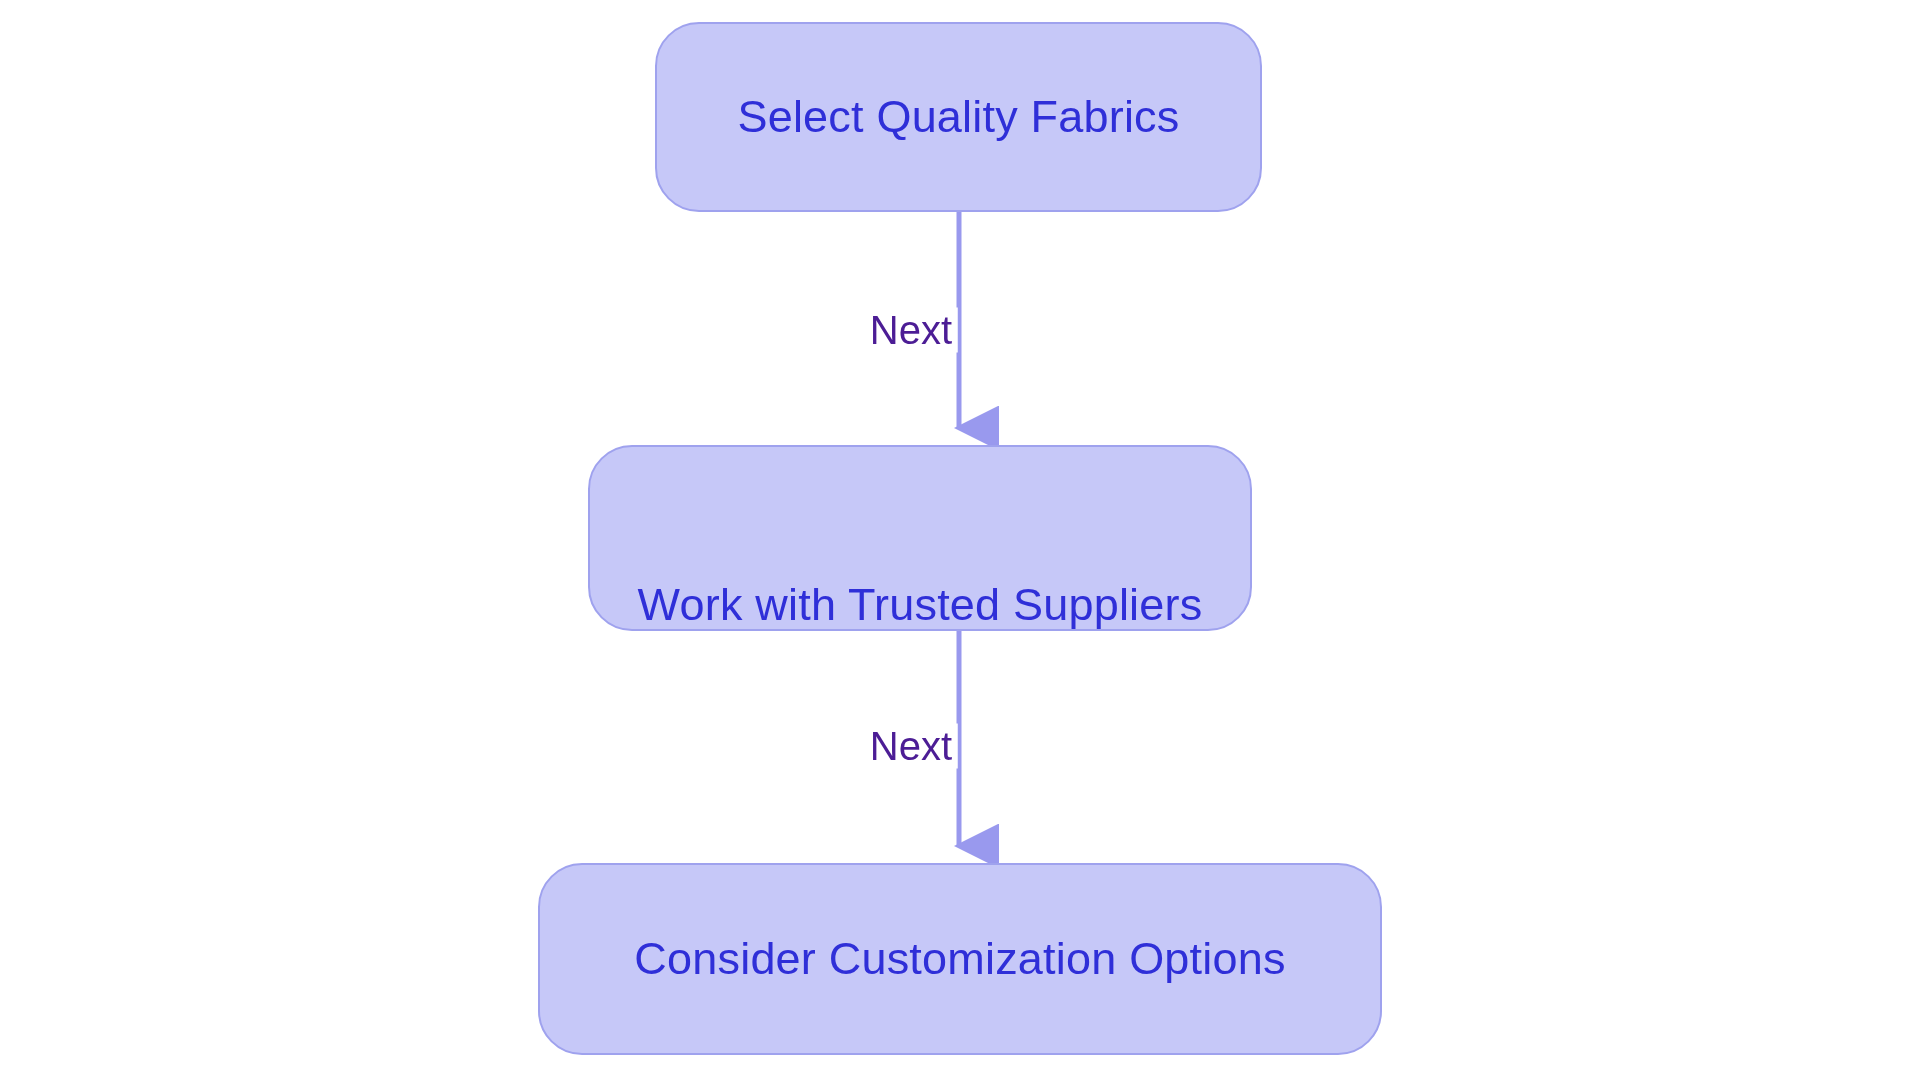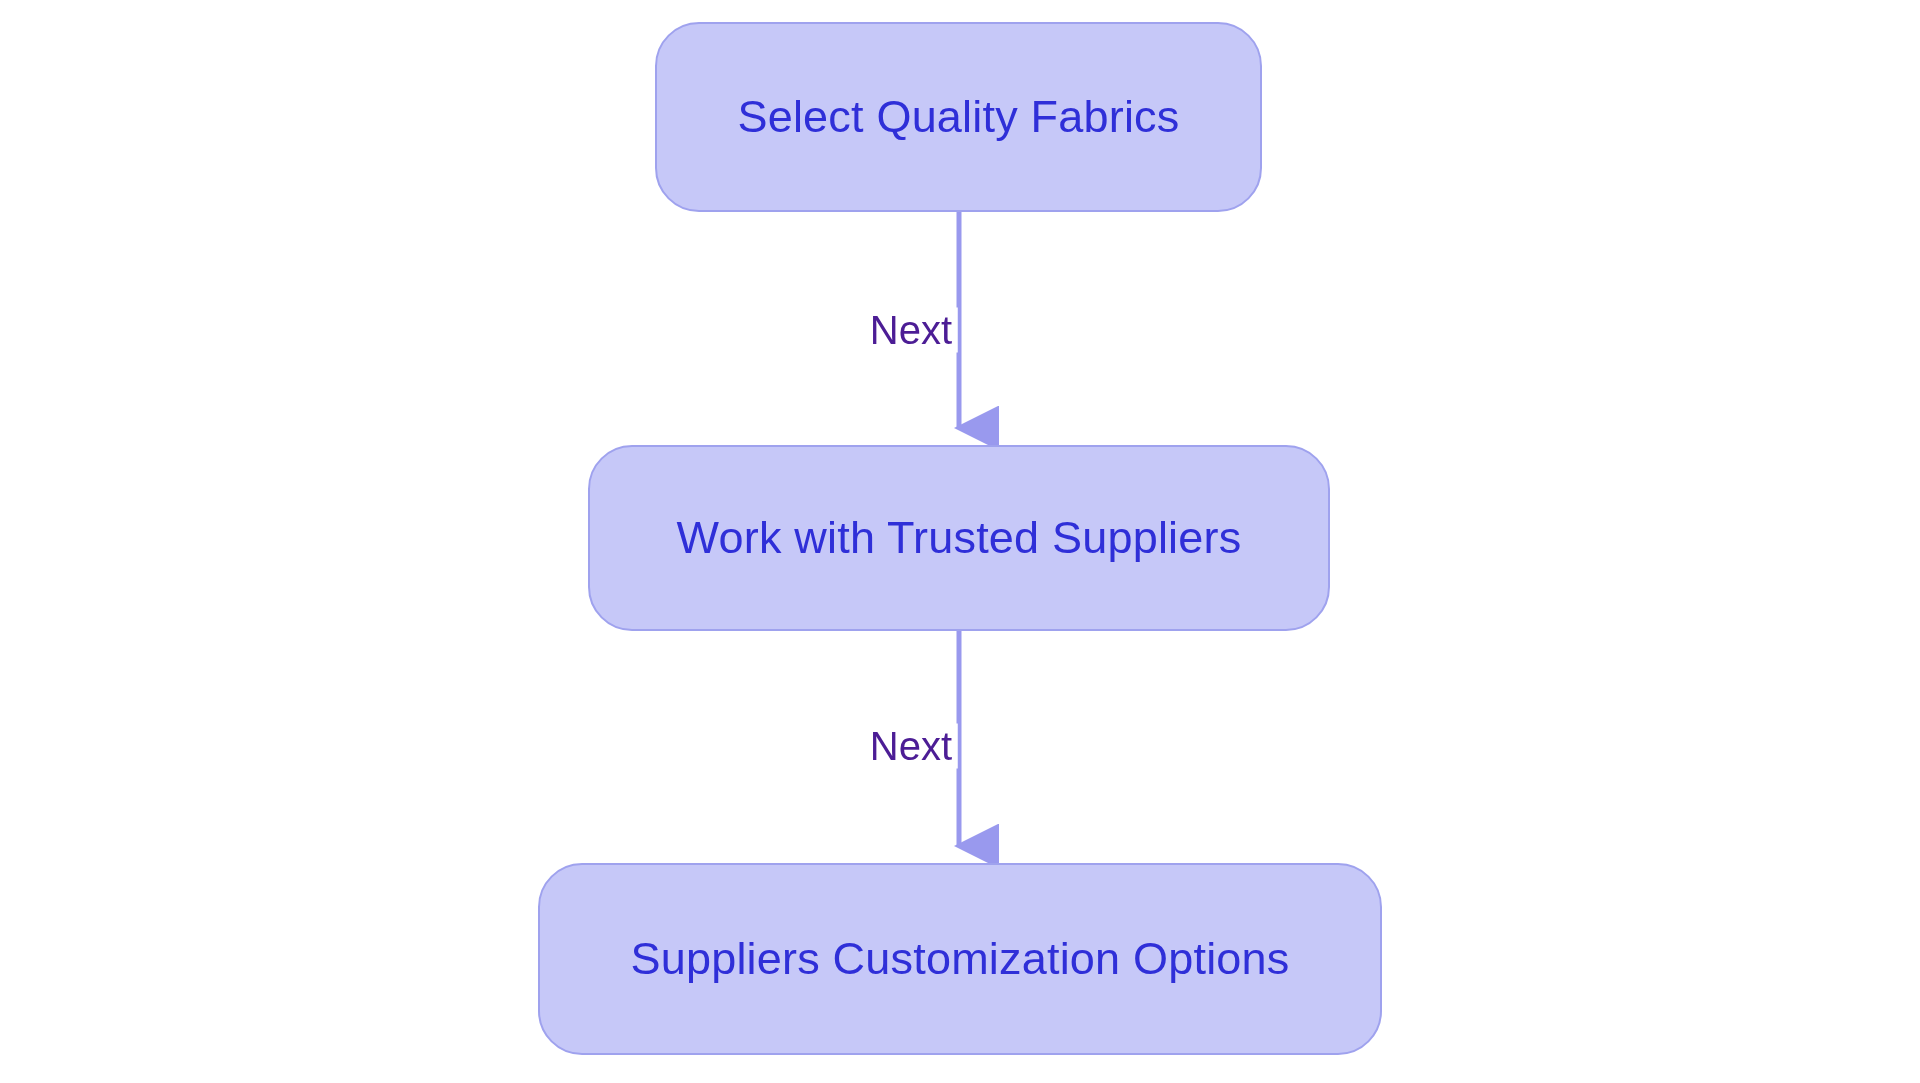--- a/index.html
+++ b/index.html
@@ -36,21 +36,21 @@
     color: #2f2fd8;
     font-family: "Liberation Sans", sans-serif;
     font-weight: 400;
     letter-spacing: 0.2px;
     white-space: nowrap;
     line-height: 1.1;
   }
 
   
   #node-1 { left: 655px;  top: 22px;   width: 607px; height: 190px; }
-  #node-2 { left: 588px;  top: 445px;  width: 742px; height: 186px; }
+  #node-2 { left: 588px;  top: 445px;  width: 664px; height: 186px; align-items: flex-end; }
   #node-3 { left: 538px;  top: 863px;  width: 844px; height: 192px; }
 
   #node-1 .node-label { font-size: 45px; text-align: center; }
   #node-2 .node-label { font-size: 45px; }
   #node-3 .node-label { font-size: 45px; }
 
   
   .edge {
     position: absolute;
     left: 0;
@@ -96,16 +96,16 @@
 
   <div id="node-1" class="node">
     <span class="node-label">Select Quality Fabrics</span>
   </div>
 
   <div id="node-2" class="node">
     <span class="node-label">Work with Trusted Suppliers</span>
   </div>
 
   <div id="node-3" class="node">
-    <span class="node-label">Suppliers Customization Options</span>
+    <span class="node-label">Consider Customization Options</span>
   </div>
 
 </div>
 
 </body></html>

